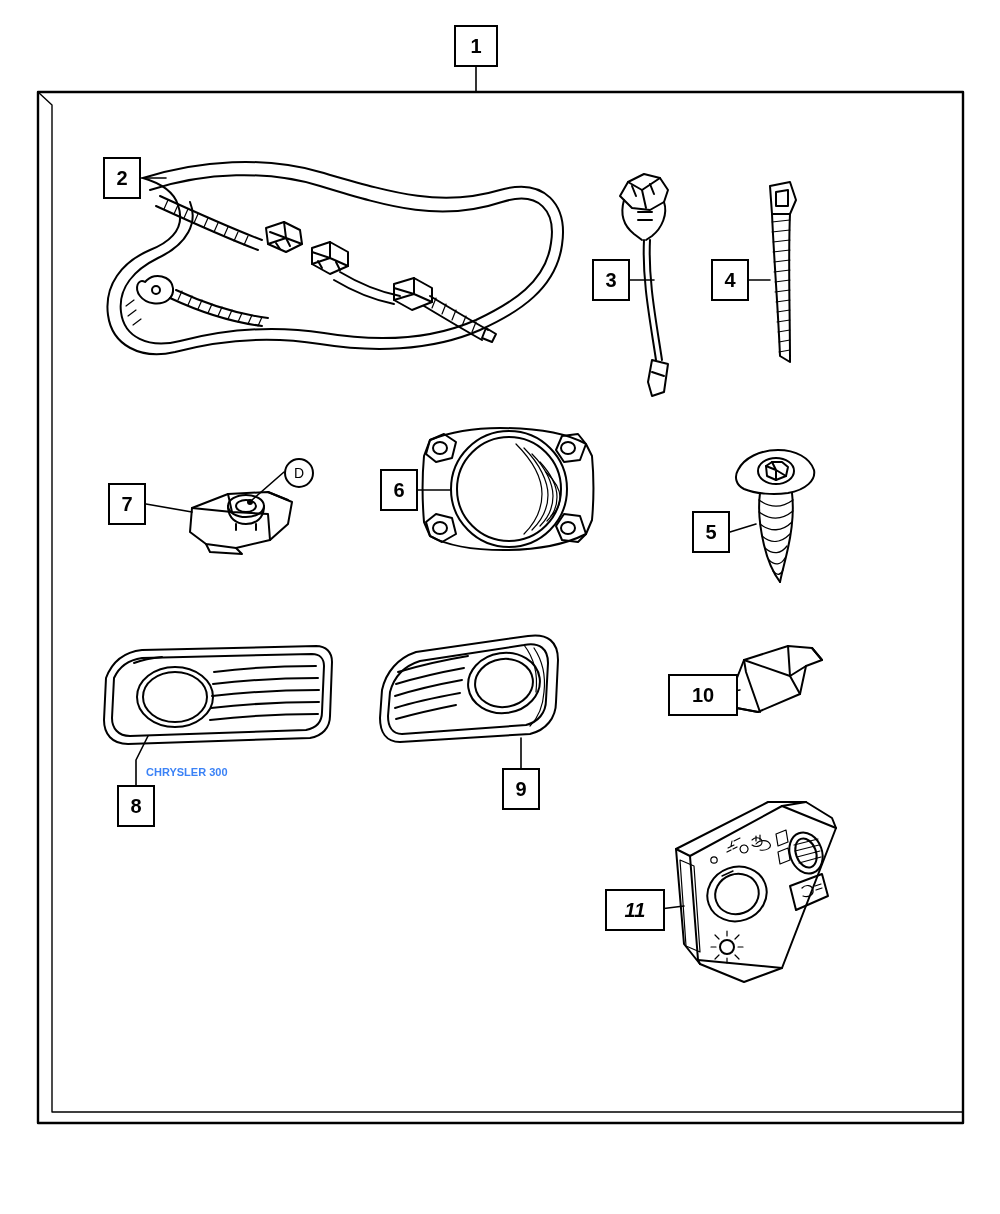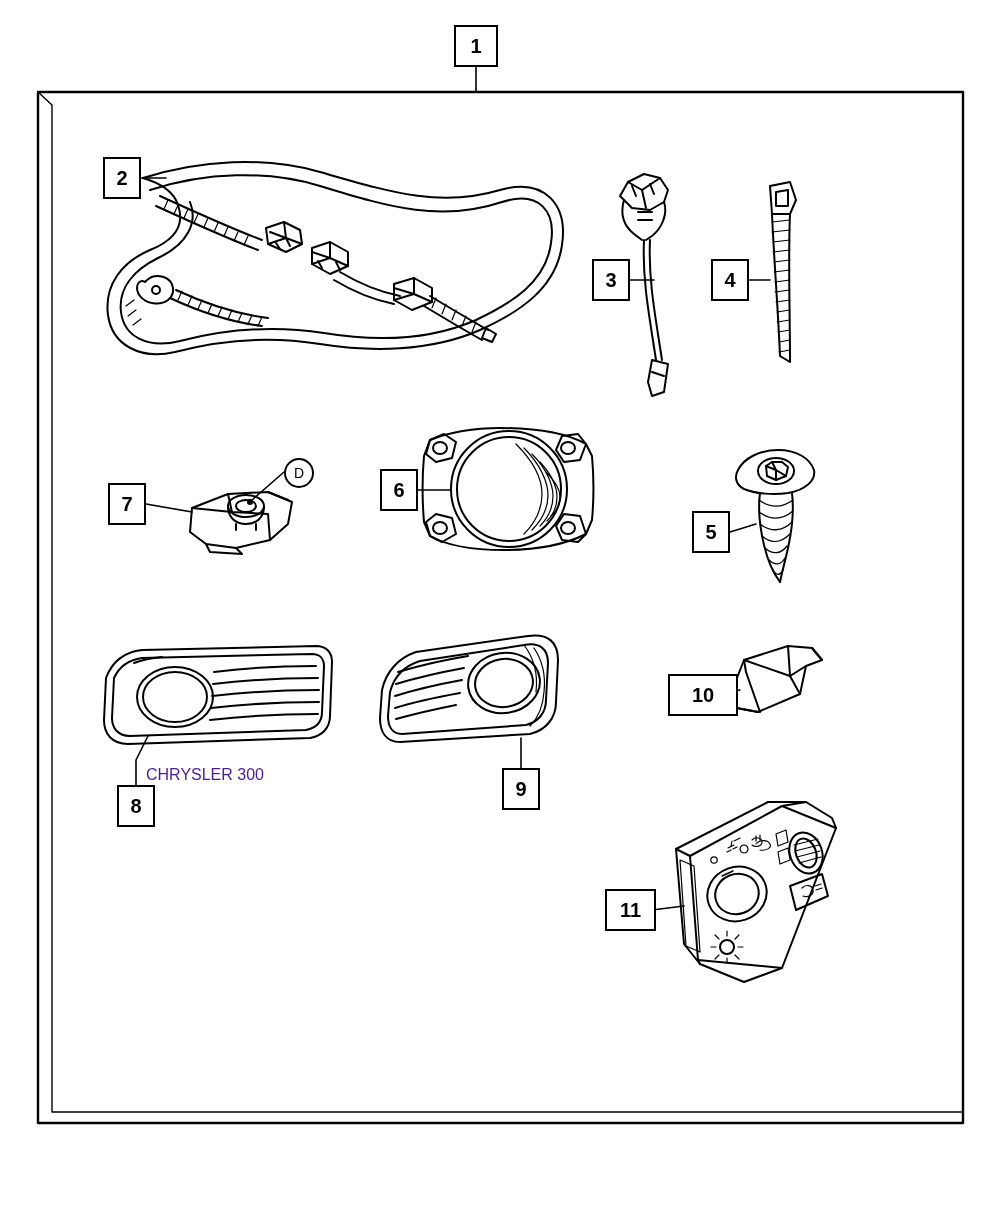--- a/index.html
+++ b/index.html
@@ -36,23 +36,23 @@
     font-size: 20px;
     font-weight: bold;
     display: flex;
     align-items: center;
     justify-content: center;
     line-height: 1;
   }
   .part-label {
     position: absolute;
     font-family: "Liberation Sans", sans-serif;
-    font-size: 16px;
-    font-weight: normal;
-    color: #4c1d95;
+    font-size: 11px;
+    font-weight: bold;
+    color: #3b82f6;
     white-space: nowrap;
   }
   .d-circle {
     position: absolute;
     box-sizing: border-box;
     width: 30px;
     height: 30px;
     border: 2px solid #000;
     border-radius: 50%;
     background: #fff;
@@ -388,19 +388,19 @@
   <div class="callout-box" style="left:454px;top:25px;width:44px;height:42px;">1</div>
   <div class="callout-box" style="left:103px;top:157px;width:38px;height:42px;">2</div>
   <div class="callout-box" style="left:592px;top:259px;width:38px;height:42px;">3</div>
   <div class="callout-box" style="left:711px;top:259px;width:38px;height:42px;">4</div>
   <div class="callout-box" style="left:692px;top:511px;width:38px;height:42px;">5</div>
   <div class="callout-box" style="left:380px;top:469px;width:38px;height:42px;">6</div>
   <div class="callout-box" style="left:108px;top:483px;width:38px;height:42px;">7</div>
   <div class="callout-box" style="left:117px;top:785px;width:38px;height:42px;">8</div>
   <div class="callout-box" style="left:502px;top:768px;width:38px;height:42px;">9</div>
   <div class="callout-box" style="left:668px;top:674px;width:70px;height:42px;">10</div>
-  <div class="callout-box" style="left:605px;top:889px;width:51px;height:42px;">11</div>
+  <div class="callout-box" style="left:605px;top:889px;width:60px;height:42px;font-style:italic;">11</div>
 
   <div class="d-circle" style="left:284px;top:458px;">D</div>
 
   <div class="part-label" style="left:146px;top:766px;">CHRYSLER 300</div>
 
 </div>
 
 </body></html>

